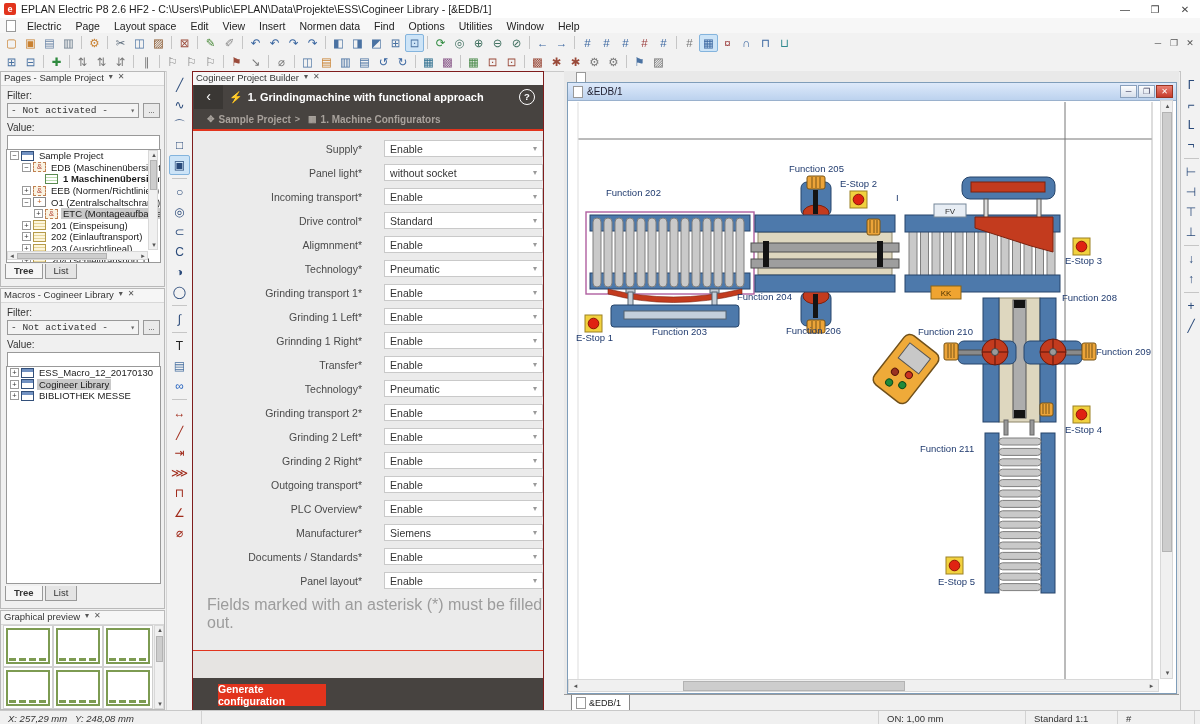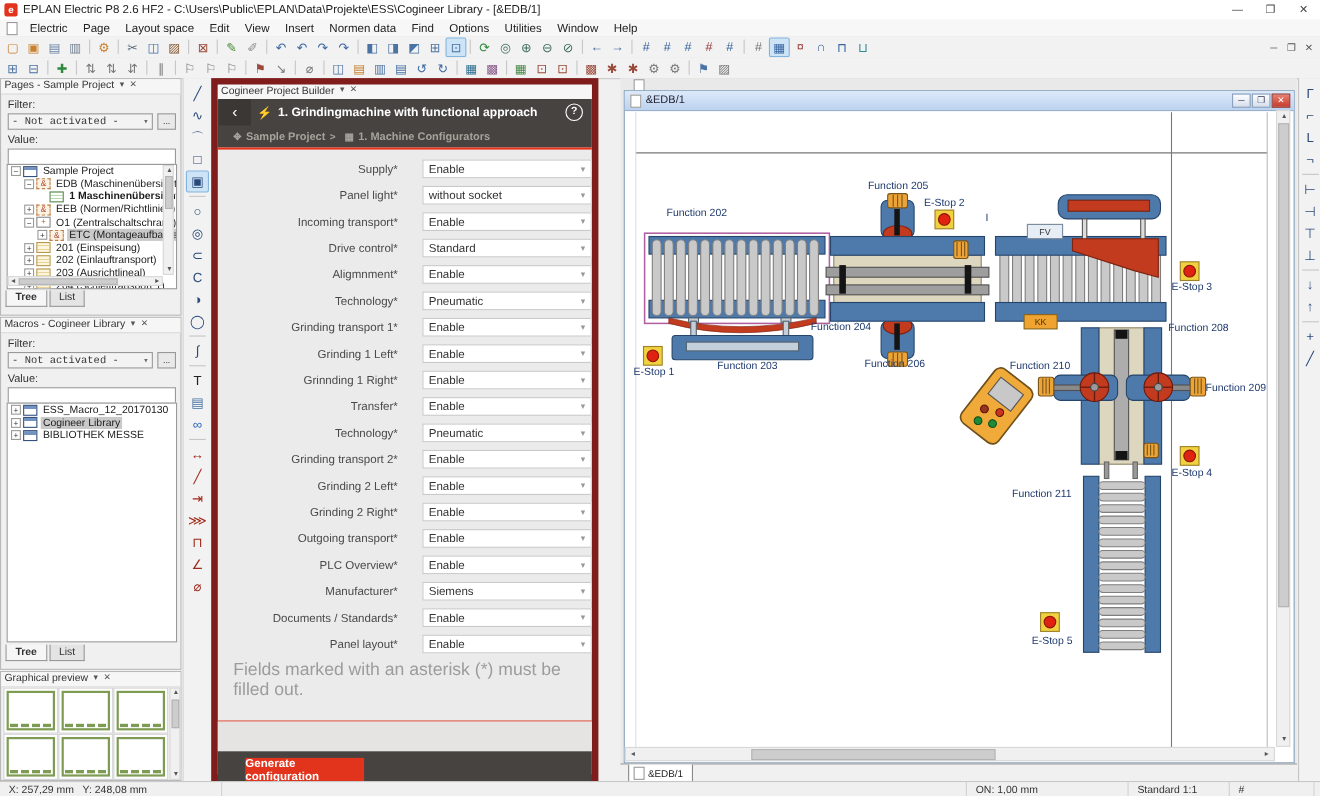--- a/index.html
+++ b/index.html
@@ -67,21 +67,21 @@
 
   
   .vstrip{position:absolute;background:#f2f2f2;border-left:1px solid #d5d5d5;border-right:1px solid #c5c5c5;
           display:flex;flex-direction:column;align-items:center;padding-top:4px;}
   .vicon{width:19px;height:18px;display:flex;align-items:center;justify-content:center;font-size:12px;
          border:1px solid transparent;border-radius:2px;flex:none;}
   .vicon.sel{background:#cde4f7;border-color:#84b4dd;}
   .vsep{width:15px;height:1px;background:#c6c6c6;margin:3px 0;flex:none;}
 
   
-  #builder{left:192px;top:71px;width:352px;height:639px;background:#ebebeb;border:6px solid #7f1d1d;box-sizing:border-box;}
+  #builder{left:192px;top:71px;width:352px;height:639px;background:#ebebeb;border:1px solid #7f1d1d;box-sizing:border-box;}
   #builder .ptitle{background:#f6f6f6;}
   #b-header{position:absolute;left:0;top:13px;width:100%;height:44px;background:#474340;}
   #b-back{position:absolute;left:1px;top:0;width:29px;height:24px;background:#3a3734;color:#fff;
           font-size:14px;text-align:center;line-height:23px;}
   #b-titlerow{position:absolute;left:36px;top:0;right:26px;height:24px;display:flex;align-items:center;
               color:#fff;font-size:11px;font-weight:bold;}
   #b-bolt{color:#fff;margin-right:5px;font-size:11px;}
   #b-help{position:absolute;right:8px;top:4px;width:14px;height:14px;border:1.4px solid #fff;border-radius:50%;
           color:#fff;font-size:9.5px;font-weight:bold;text-align:center;line-height:13px;}
   #b-crumbs{position:absolute;left:10px;top:26px;height:16px;display:flex;align-items:center;
@@ -843,19 +843,19 @@
       <span class="vicon" style="color: rgb(42, 74, 122);">⊥</span>
       <span class="vsep"></span>
       <span class="vicon" style="color: rgb(42, 74, 122);">↓</span>
       <span class="vicon" style="color: rgb(42, 74, 122);">↑</span>
       <span class="vsep"></span>
       <span class="vicon" style="color: rgb(42, 74, 122);">+</span>
       <span class="vicon" style="color: rgb(42, 74, 122);">╱</span>
     </div>
 
   <div id="statusbar" class="abs">
-    <span class="scell" style="width:185px;"><span>X: 257,29 mm</span>&nbsp;&nbsp;&nbsp;<span>Y: 248,08 mm</span></span>
+    <span class="scell" style="width:185px;font-style:italic;"><span>X: 257,29 mm</span>&nbsp;&nbsp;&nbsp;<span>Y: 248,08 mm</span></span>
     <span class="scell" style="width:660px;"></span>
     <span class="scell" style="width:130px;">ON: 1,00 mm</span>
     <span class="scell" style="width:75px;">Standard 1:1</span>
     <span class="scell" style="width:60px;">#</span>
   </div>
 </div>
 
 </body></html>

